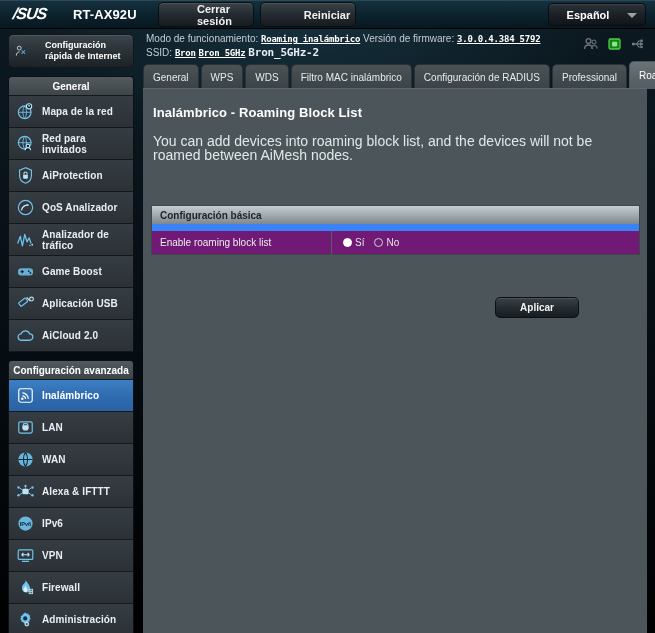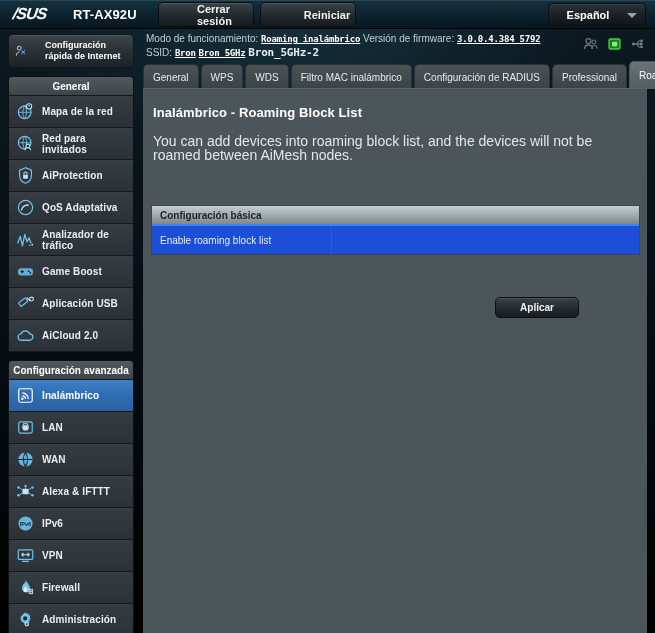--- a/index.html
+++ b/index.html
@@ -285,22 +285,22 @@
     align-items: center;
     padding-left: 8px;
     font-size: 10px;
     font-weight: bold;
     color: #1c2326;
   }
   .st-row {
     height: 30px;
     display: flex;
     align-items: center;
-    background: #1d4ed8;
-    border-top: 2px solid #3b82f6;
+    background: #701a75;
+    border-top: 7px solid #3b82f6;
   }
   .st-cell-label {
     width: 180px;
     padding-left: 8px;
     font-size: 10px;
     color: #e8eef0;
     border-right: 1px solid #555e61;
     height: 100%;
     display: flex;
     align-items: center;
@@ -446,21 +446,21 @@
               <path d="M10 11V9.6a2 2 0 0 1 4 0V11" fill="none" stroke="#bfe3f7" stroke-width="1.3"></path>
             </svg>
             <span class="mi-label">AiProtection</span>
           </div>
           <div class="menu-item">
             <svg class="mi-icon" viewBox="0 0 24 24">
               <circle cx="12" cy="12" r="9" fill="none" stroke="#6fc3ef" stroke-width="1.5"></circle>
               <path d="M7 15c1-4 4-6 8-6.2" fill="none" stroke="#bfe3f7" stroke-width="1.7" stroke-linecap="round"></path>
               <path d="M13.4 8.4l2.6-.4-1 2.4z" fill="#bfe3f7"></path>
             </svg>
-            <span class="mi-label">QoS Adaptativa</span>
+            <span class="mi-label">QoS Analizador</span>
           </div>
           <div class="menu-item">
             <svg class="mi-icon" viewBox="0 0 24 24">
               <path d="M2 17l3.5-9 2.6 12 3-14.5 2.8 9.5L16.6 10 19 17" fill="none" stroke="#6fc3ef" stroke-width="1.6" stroke-linejoin="round"></path>
               <circle cx="20.5" cy="18.6" r="1.1" fill="#bfe3f7"></circle>
               <circle cx="17.6" cy="19.4" r="0.9" fill="#bfe3f7"></circle>
             </svg>
             <span class="mi-label">Analizador de tráfico</span>
           </div>
           <div class="menu-item">
@@ -574,19 +574,29 @@
     </div>
 
   <div id="mainpanel">
     <div id="page-title">Inalámbrico - Roaming Block List</div>
     <div id="page-desc">You can add devices into roaming block list, and the devices will not be roamed between AiMesh nodes.</div>
 
     <div class="settings-table">
       <div class="st-head">Configuración básica</div>
       <div class="st-row">
         <div class="st-cell-label">Enable roaming block list</div>
+        <div class="st-cell-value">
+          <span class="radio-opt">
+            <span class="radio-dot checked" id="radio-yes"></span>
+            <span class="radio-text">Sí</span>
+          </span>
+          <span class="radio-opt">
+            <span class="radio-dot" id="radio-no"></span>
+            <span class="radio-text">No</span>
+          </span>
+        </div>
       </div>
     </div>
 
     <div id="apply-btn">Aplicar</div>
   </div>
 
 </div>
 
 </body></html>

